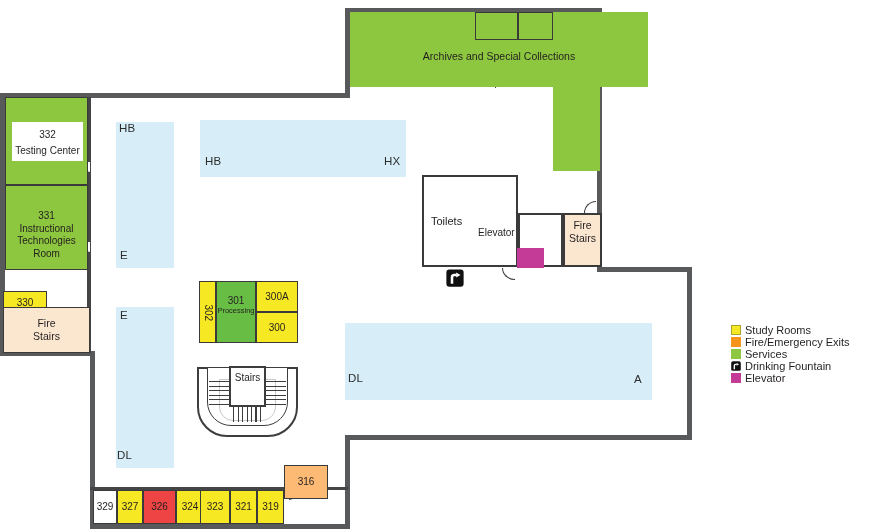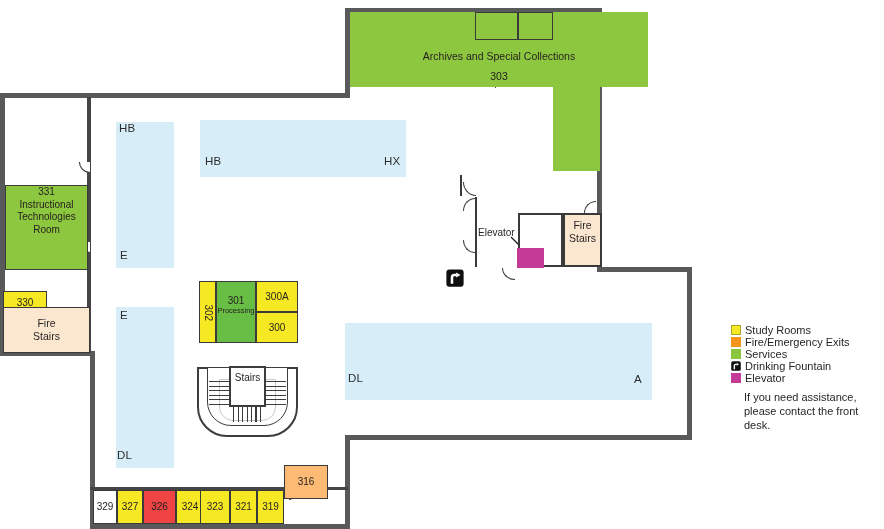--- a/index.html
+++ b/index.html
@@ -133,24 +133,20 @@
       <path d="M13.5 4.6 L19.4 8 L13.5 11.4 Z" fill="#ffffff"></path>
     </svg>
         </span>
         <span class="lg-txt">Drinking Fountain</span>
       </div>
       <div class="lg-row">
         <span class="lg-sw" style="background: rgb(196, 58, 151);"></span>
         <span class="lg-txt">Elevator</span>
       </div>
     </div>
-  <div id="legend-note">
-      <div>If you need assistance,</div>
-      <div>please contact the front desk.</div>
-    </div>
 
   <svg class="overlay" width="884" height="529">
     <defs>
       <marker id="ah" viewBox="0 0 10 10" refX="8" refY="5" markerWidth="9" markerHeight="9" orient="auto-start-reverse">
         <path d="M2 1.5 L8 5 L2 8.5" fill="none" stroke="#7d93a6" stroke-width="1.1"></path>
       </marker>
     </defs>
     <g id="arrow-group">
         <line x1="127.5" y1="256" x2="127.5" y2="143" stroke="#7d93a6" stroke-width="1.1" marker-end="url(#ah)"></line>
         <line x1="218" y1="170" x2="381" y2="170" stroke="#7d93a6" stroke-width="1.1" marker-end="url(#ah)"></line>
@@ -168,28 +164,35 @@
     <div class="cl" style="left: 384px; top: 155px;">HX</div>
     <div class="corridor" style="left: 116px; top: 307px; width: 58px; height: 161px;"></div>
     <div class="cl" style="left: 120px; top: 309px;">E</div>
     <div class="cl" style="left: 117px; top: 449px;">DL</div>
     <div class="corridor" style="left: 345px; top: 323px; width: 307px; height: 77px;"></div>
     <div class="cl" style="left: 348px; top: 372px;">DL</div>
     <div class="cl" style="left: 634px; top: 373px;">A</div>
     <div class="room" style="left: 350px; top: 12px; width: 298px; height: 75px; background: rgb(141, 198, 63); border: none; z-index: 1;">
       <div class="room-label" style="font-size: 10.5px; line-height: 20px; padding-top: 34px;">
         <div>Archives and Special Collections</div>
-        <div>303</div>
       </div>
     </div>
     <div class="room" style="left: 553px; top: 87px; width: 47px; height: 84px; background: rgb(141, 198, 63); border: none; z-index: 1;"></div>
     <div class="room" style="left: 475px; top: 12px; width: 43px; height: 28px; background: transparent; border: 1.5px solid rgb(58, 58, 58); z-index: 1;"></div>
     <div class="room" style="left: 518px; top: 12px; width: 35px; height: 28px; background: transparent; border: 1.5px solid rgb(58, 58, 58); z-index: 1;"></div>
+    <div class="room" style="left: 5px; top: 97px; width: 83px; height: 88px; background: rgb(141, 198, 63); border: 1.5px solid rgb(58, 58, 58); z-index: 1;">
+      <div class="labelbox" style="left: 6px; top: 24px; width: 71px; height: 39px;">
+        <div class="room-label" style="line-height: 16px; padding-top: 5px;">
+          <div>332</div>
+          <div>Testing Center</div>
+        </div>
+      </div>
+    </div>
     <div class="room" style="left: 5px; top: 185px; width: 83px; height: 85px; background: rgb(141, 198, 63); border: 1.5px solid rgb(58, 58, 58); z-index: 1;">
-      <div class="room-label" style="line-height: 12.5px; ">
+      <div class="room-label" style="line-height: 12.5px; padding-top: 24px;">
         <div>331</div>
         <div>Instructional</div>
         <div>Technologies</div>
         <div>Room</div>
       </div>
     </div>
     <div class="room" style="left: 3px; top: 271px; width: 44px; height: 36px; background: rgb(246, 232, 34); border: 1.5px solid rgb(58, 58, 58); z-index: 1; margin-top: 20px;">
       <div class="room-label" style="padding-top: 5px;">
         <div>330</div>
       </div>
@@ -216,20 +219,25 @@
     <div class="room" style="left: 256px; top: 281px; width: 42px; height: 31px; background: rgb(246, 232, 34); border: 1.5px solid rgb(58, 58, 58); z-index: 1; justify-content: center;">
       <div class="room-label">
         <div>300A</div>
       </div>
     </div>
     <div class="room" style="left: 256px; top: 312px; width: 42px; height: 31px; background: rgb(246, 232, 34); border: 1.5px solid rgb(58, 58, 58); z-index: 1; justify-content: center;">
       <div class="room-label">
         <div>300</div>
       </div>
     </div>
+    <div class="room" style="left: 422px; top: 175px; width: 96px; height: 92px; background: rgb(255, 255, 255); border: 2px solid rgb(58, 58, 58); z-index: 1; justify-content: center;">
+      <div class="room-label" style="font-size: 11px; text-align: left; padding-left: 7px;">
+        <div>Toilets</div>
+      </div>
+    </div>
     <div class="room" style="left: 518px; top: 213px; width: 45px; height: 54px; background: rgb(255, 255, 255); border: 2px solid rgb(58, 58, 58); z-index: 1;"></div>
     <div class="room" style="left: 563px; top: 213px; width: 39px; height: 54px; background: rgb(251, 231, 208); border: 2px solid rgb(58, 58, 58); z-index: 1;">
       <div class="room-label" style="font-size: 10.5px; line-height: 13px; padding-top: 4px;">
         <div>Fire</div>
         <div>Stairs</div>
       </div>
     </div>
     <div class="room" style="left: 517px; top: 248px; width: 27px; height: 20px; background: rgb(196, 58, 151); border: none; z-index: 1;"></div>
     <div class="room" style="left: 93px; top: 490px; width: 24px; height: 34px; background: rgb(255, 255, 255); border: 1.5px solid rgb(58, 58, 58); z-index: 1; justify-content: center;">
       <div class="room-label">

